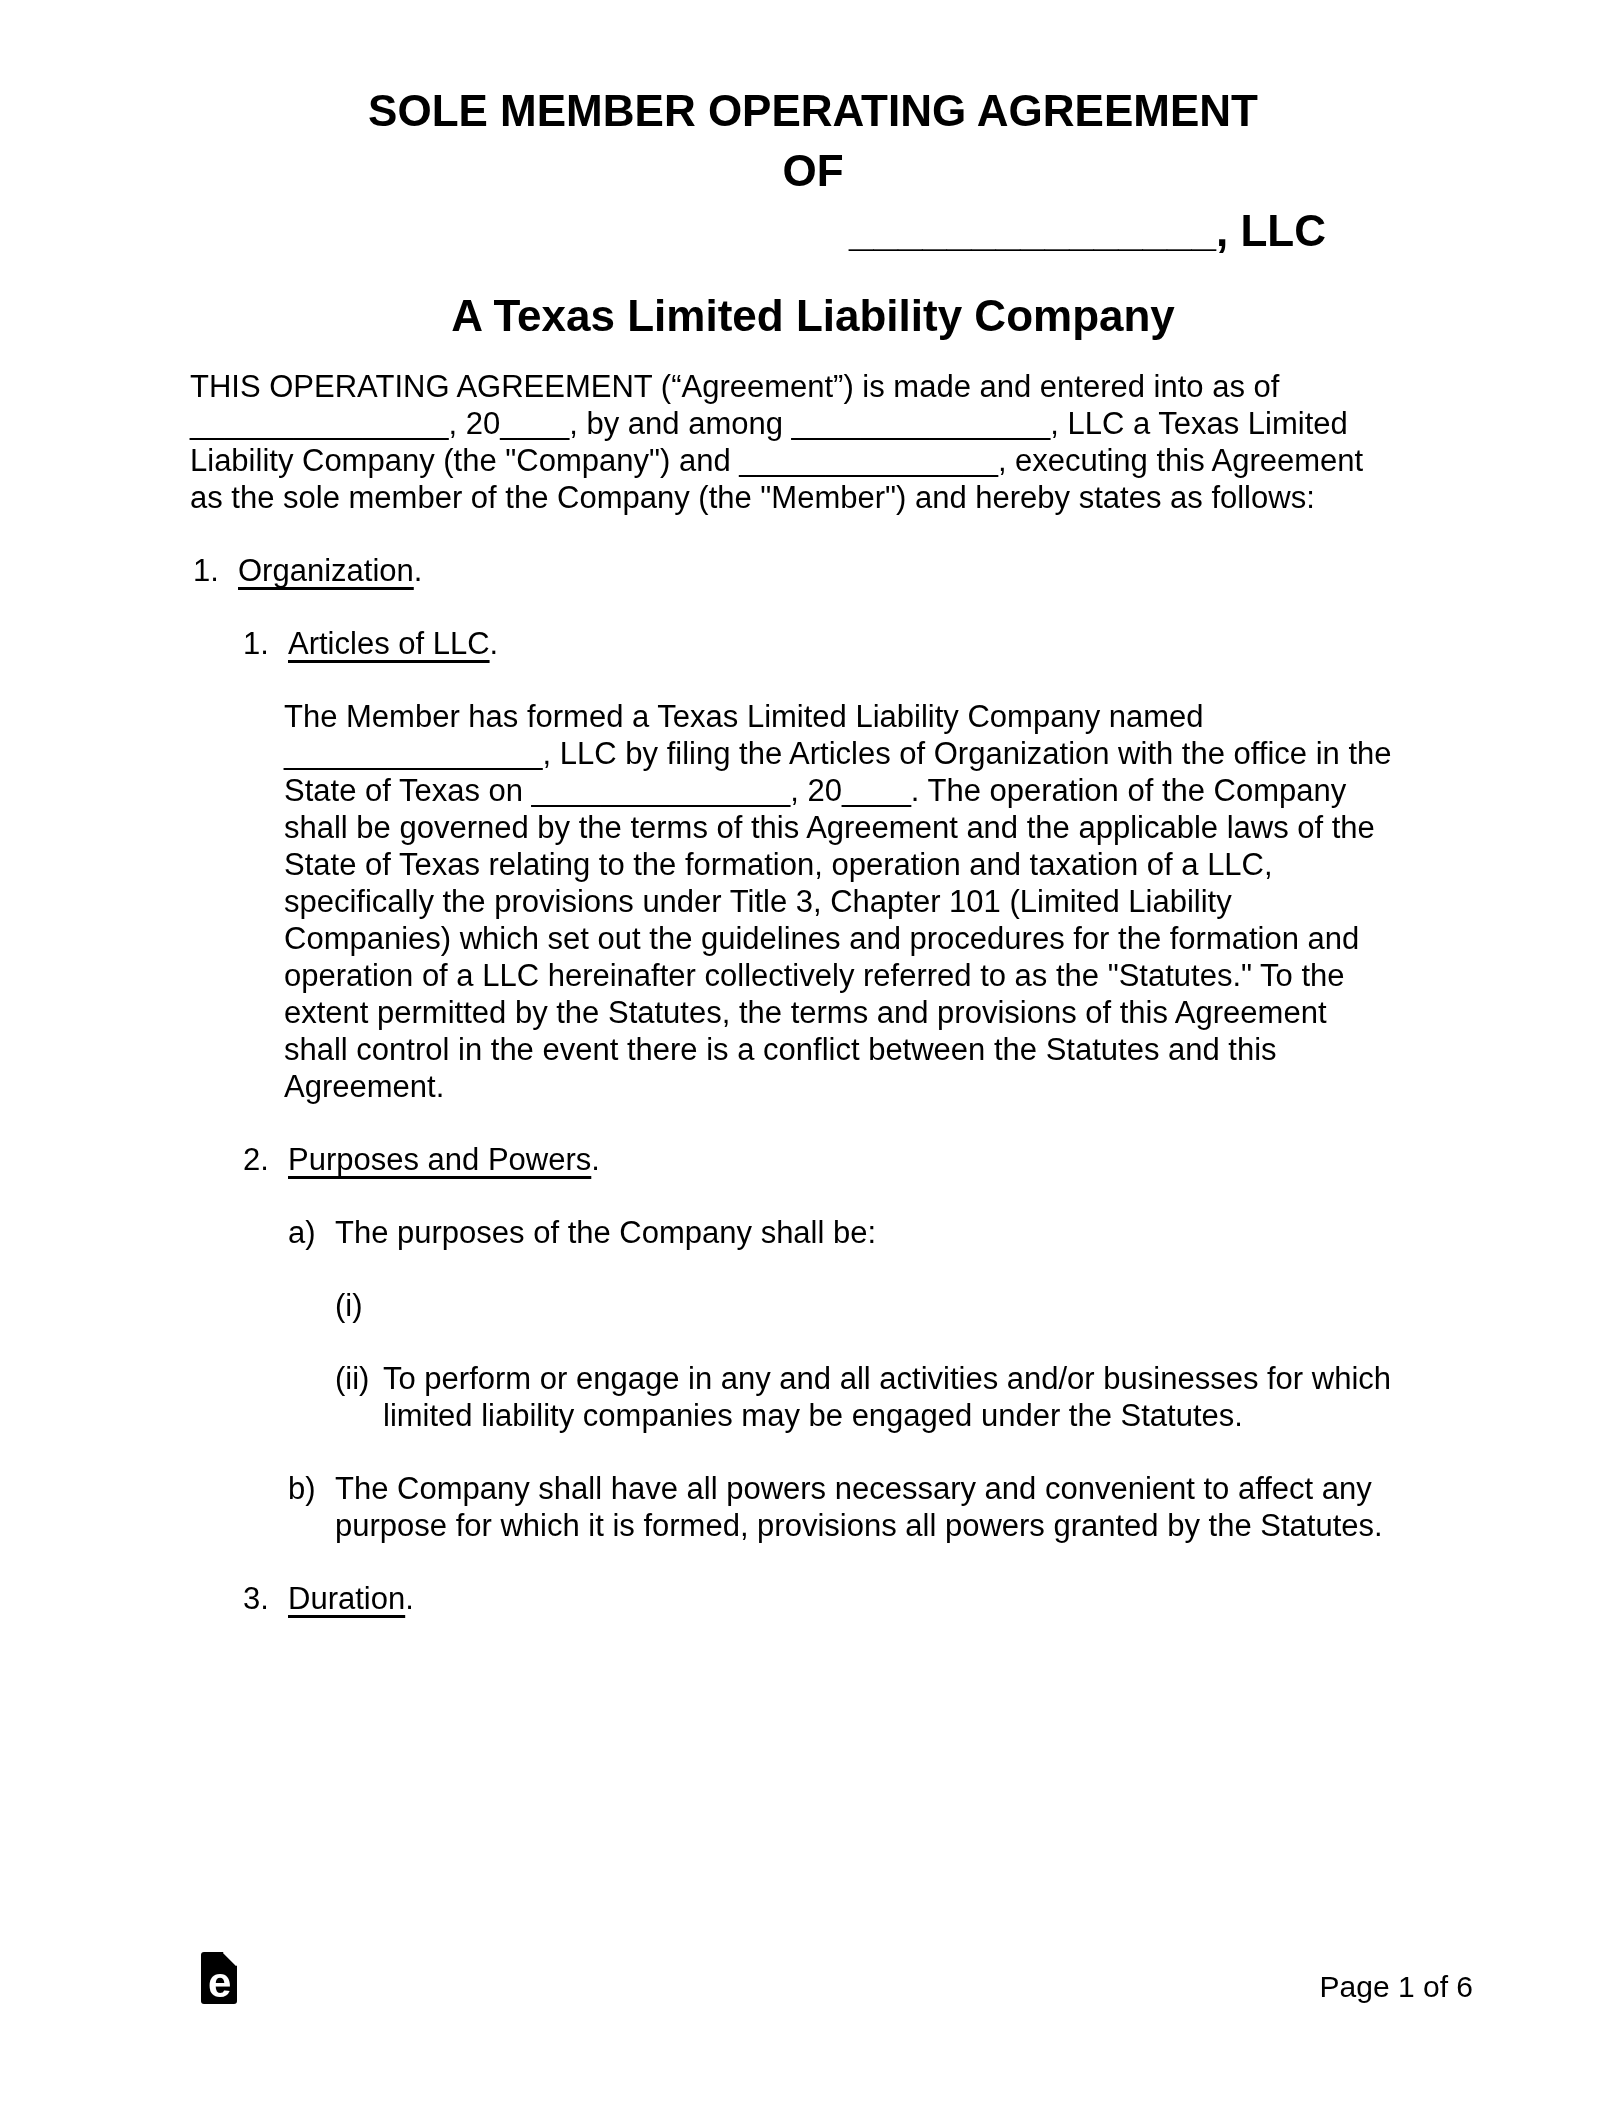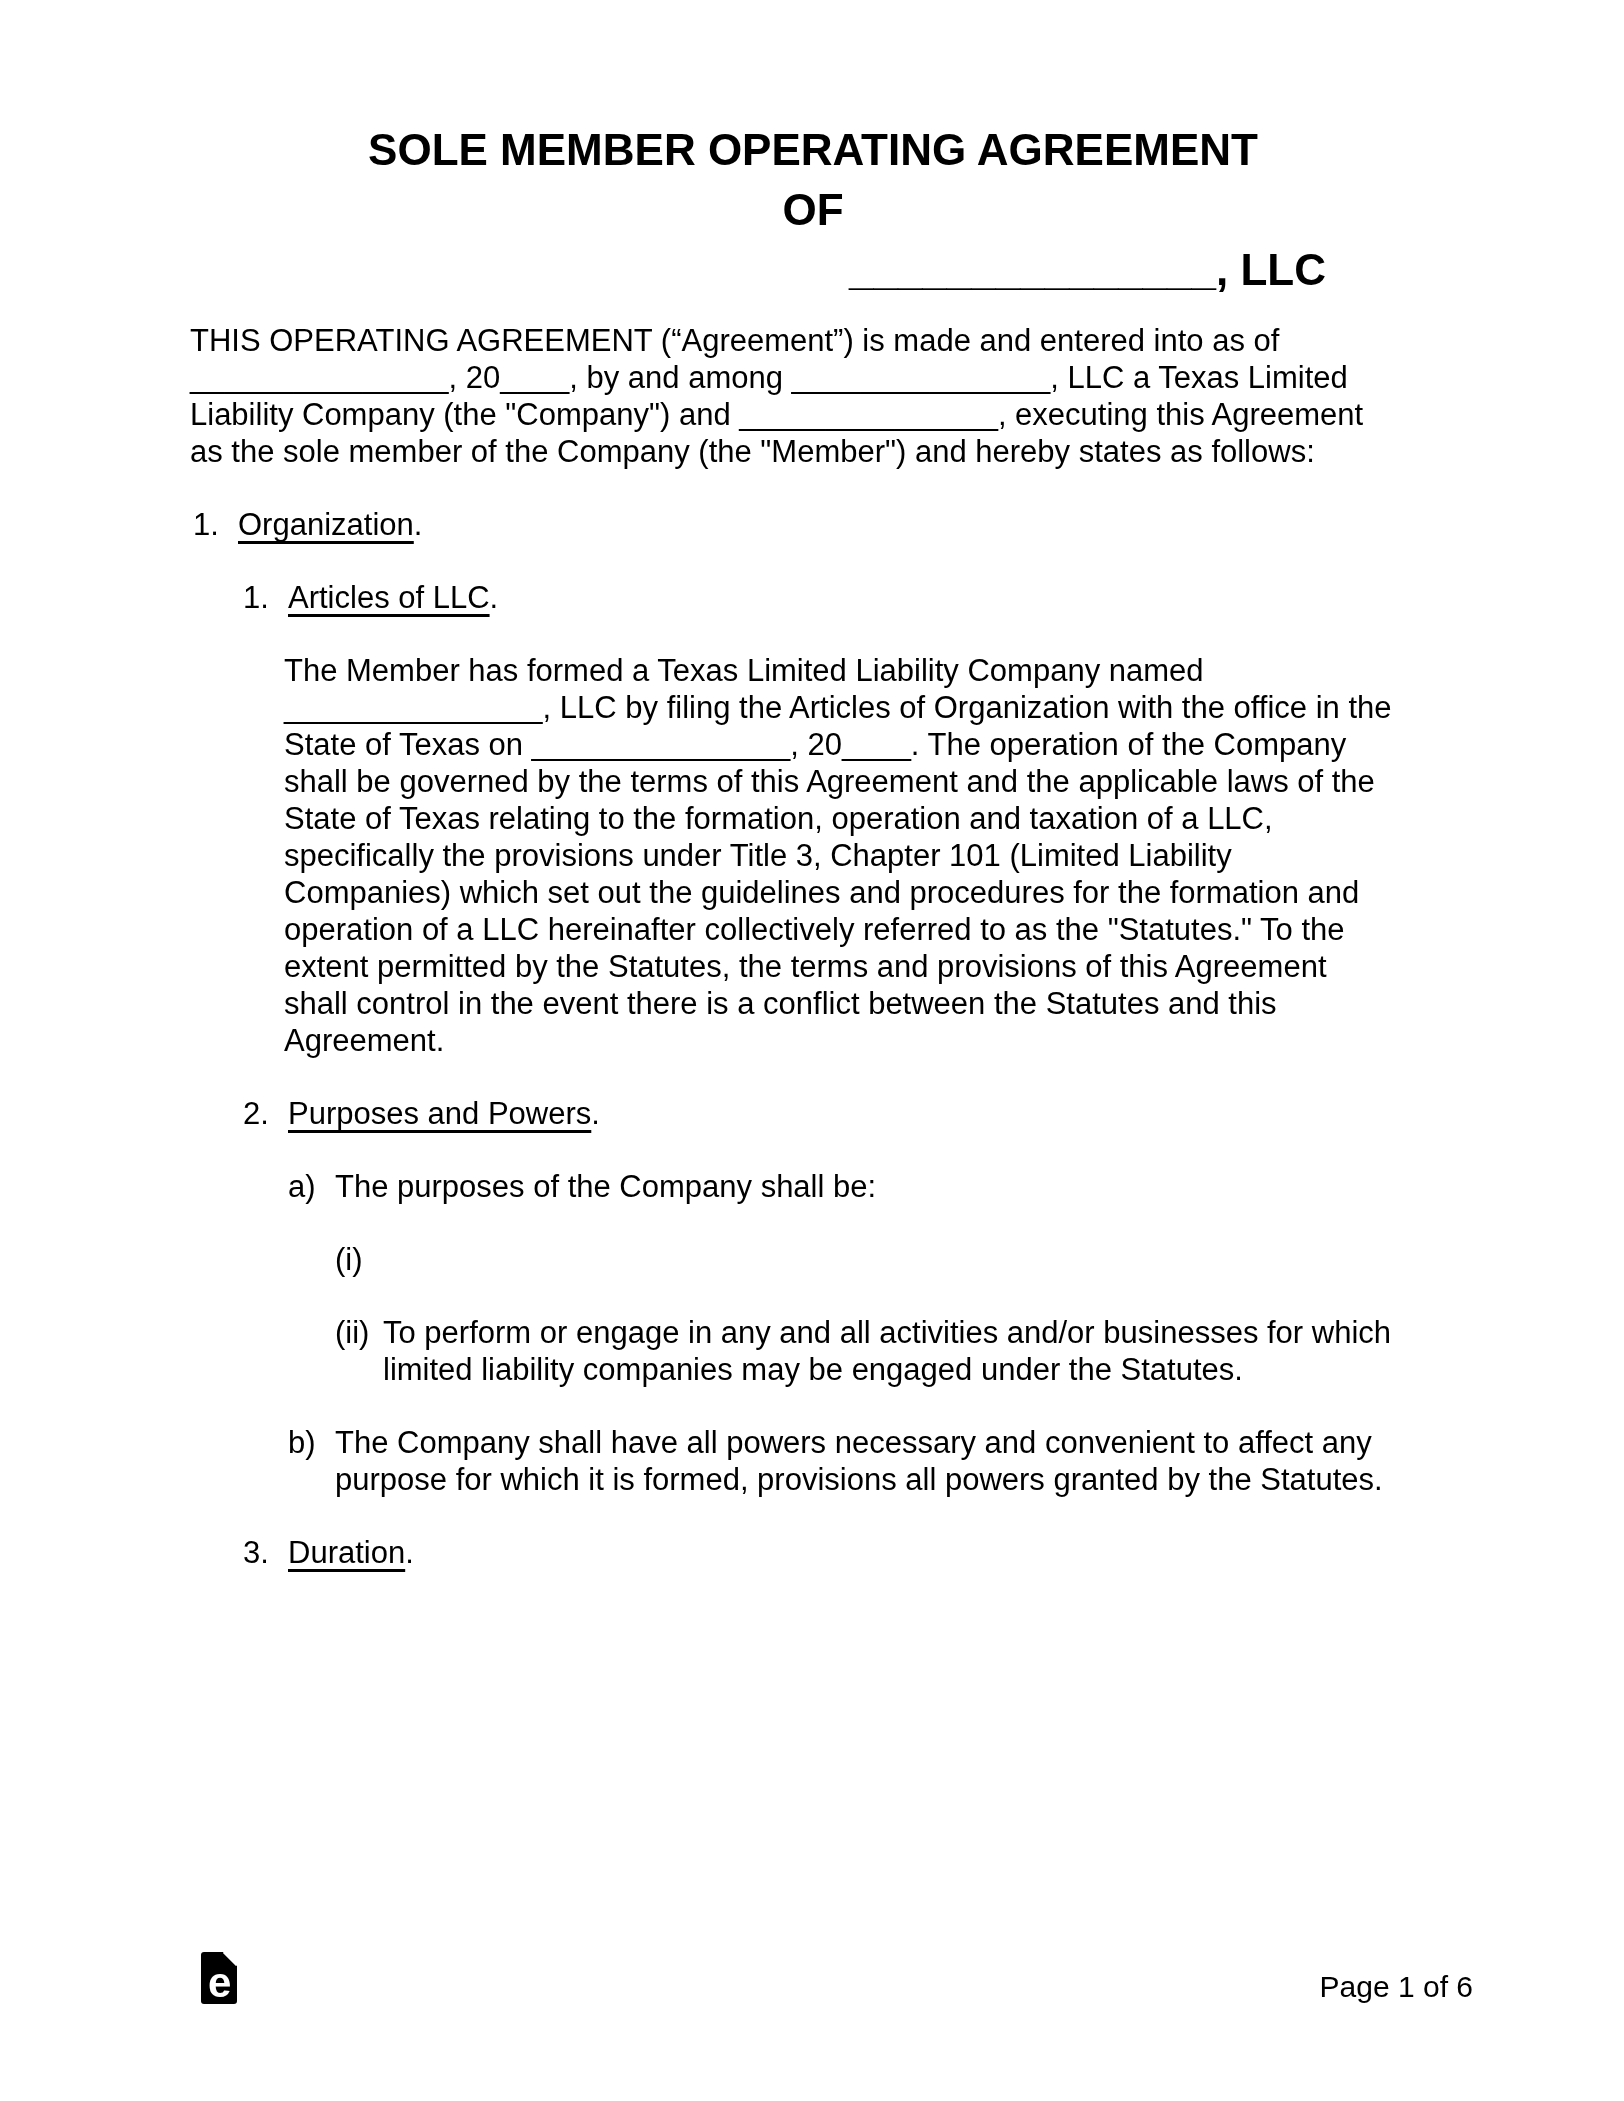--- a/index.html
+++ b/index.html
@@ -17,21 +17,21 @@
     overflow: hidden;
   }
   .content {
     position: absolute;
     left: 190px;
     top: 0;
     width: 1246px;
   }
   
   .title-block {
-    margin-top: 120px;
+    margin-top: 81px;
     text-align: center;
     font-size: 44px;
     font-weight: bold;
     line-height: 60px;
   }
   .title-line3 {
     position: relative;
     left: -110px;           
     white-space: pre;
     text-align: right;
@@ -105,20 +105,21 @@
 
 <div class="page">
   <div class="content">
 
     <div class="title-block">
       <div>SOLE MEMBER OPERATING AGREEMENT</div>
       <div>OF</div>
       <div class="title-line3"><span>_______________</span><span>, LLC</span></div>
     </div>
 
+    <div class="subtitle">A Texas Limited Liability Company</div>
 
     <div class="body-text">
 
       <p class="para intro">THIS OPERATING AGREEMENT (“Agreement”) is made and entered into as of
 _______________, 20____, by and among _______________, LLC a Texas Limited
 Liability Company (the "Company") and _______________, executing this Agreement
 as the sole member of the Company (the "Member") and hereby states as follows:</p>
 
 
       <div class="li l1">

